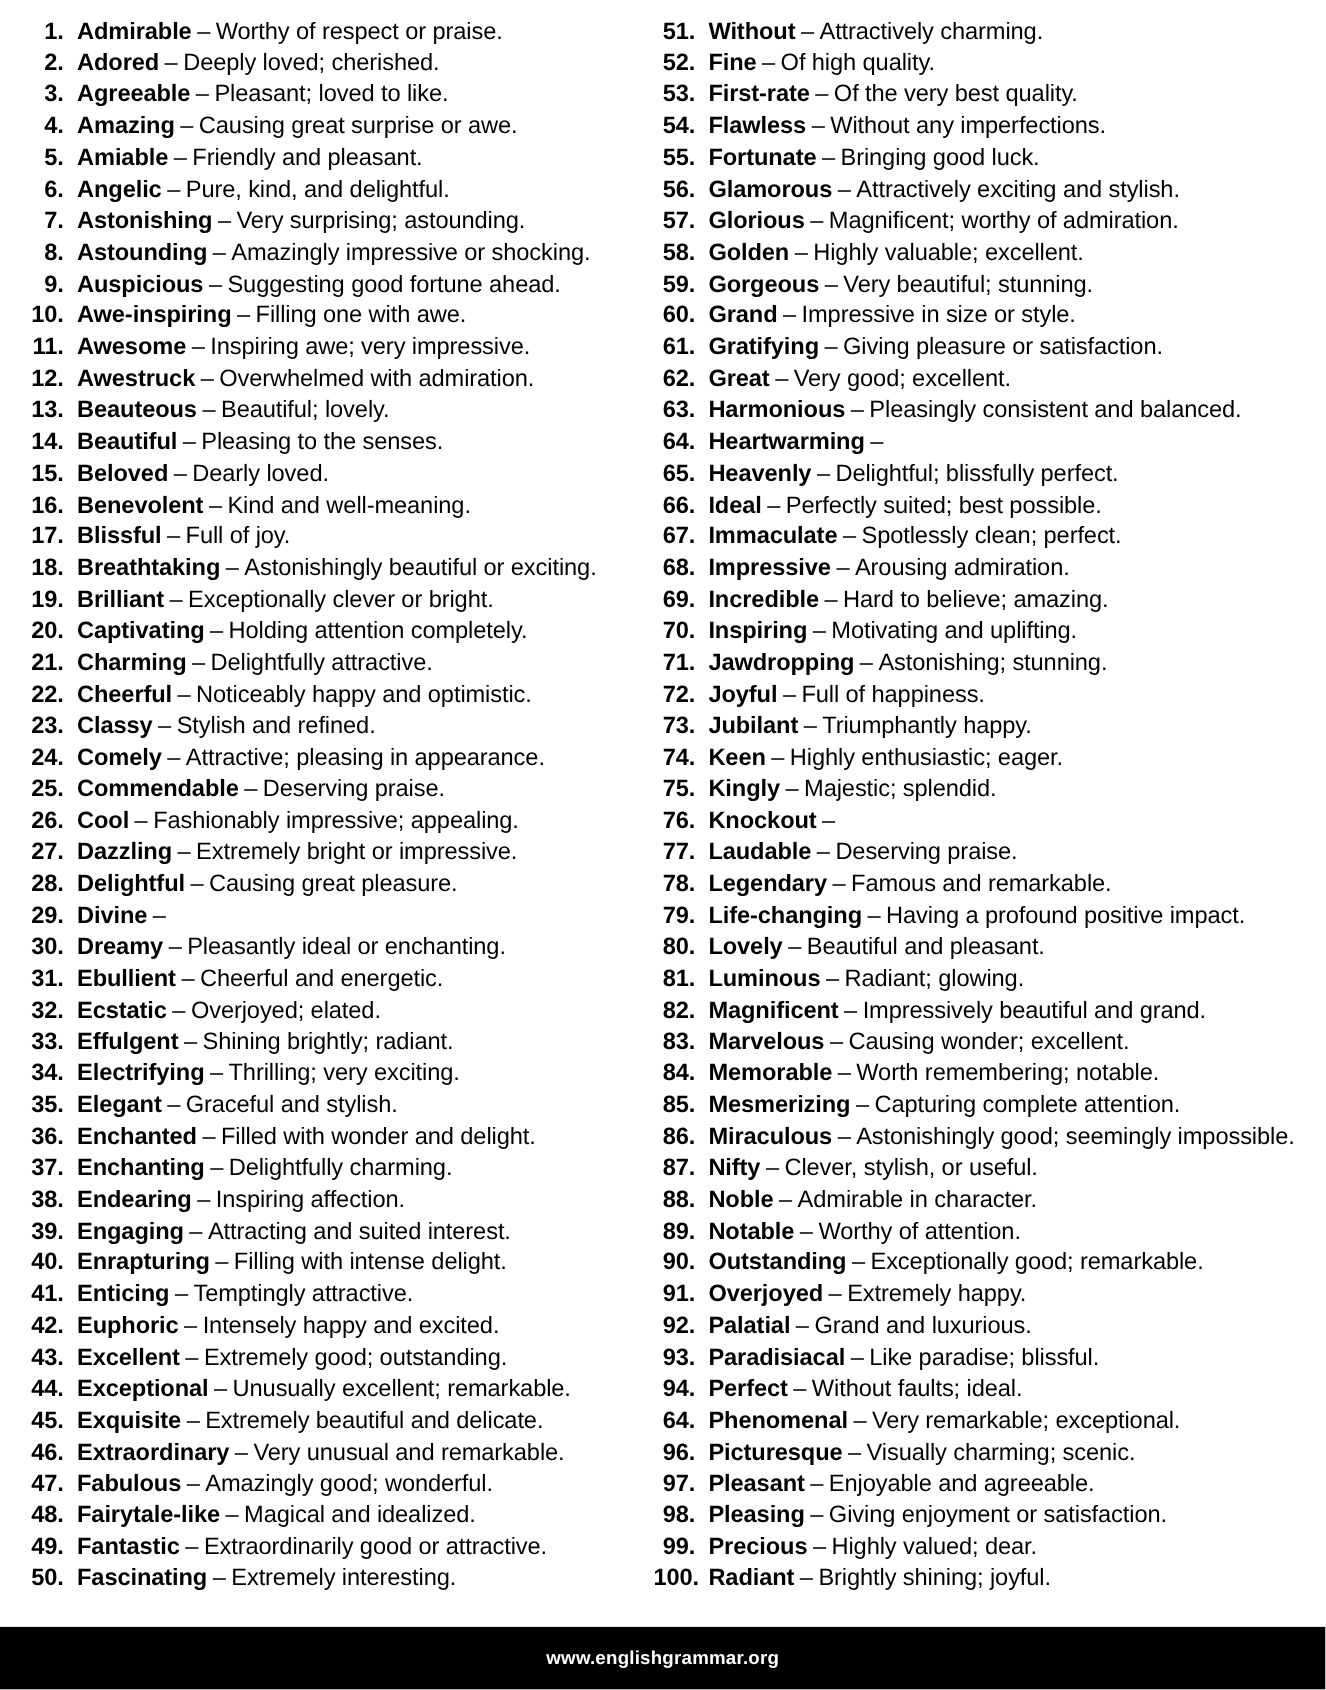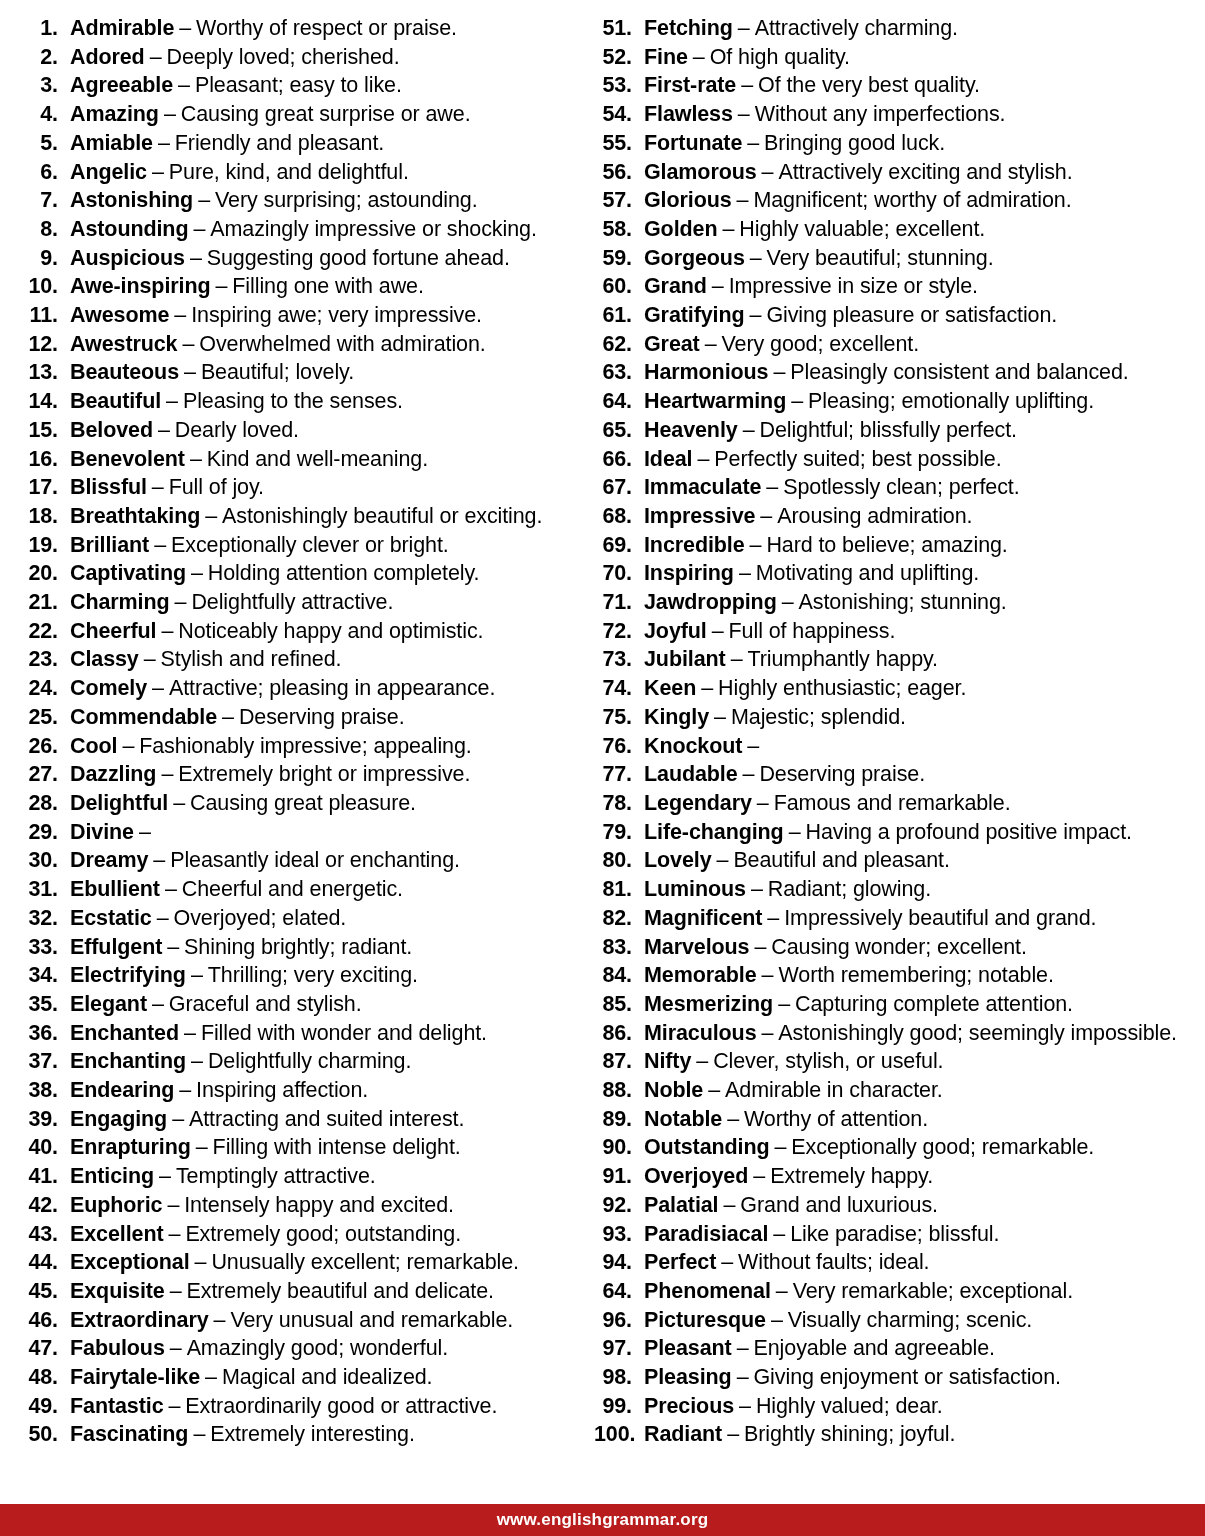--- a/index.html
+++ b/index.html
@@ -73,22 +73,22 @@
     font-weight: normal;
   }
   .def {
     font-weight: normal;
   }
   .footer {
     position: absolute;
     left: 0;
     right: 0;
     bottom: 0;
-    height: 32px;
-    background: #b91c1c;
+    height: 57px;
+    background: #000000;
     display: flex;
     align-items: center;
     justify-content: center;
   }
   .footer-text {
     color: #ffffff;
     font-size: 17px;
     font-weight: bold;
     letter-spacing: 0.2px;
   }
@@ -109,21 +109,21 @@
         <div class="word-item">
           <span class="num"><span class="num-inner">2.</span></span>
           <span class="term">Adored</span>
           <span class="dash">–</span>
           <span class="def">Deeply loved; cherished.</span>
         </div>
         <div class="word-item">
           <span class="num"><span class="num-inner">3.</span></span>
           <span class="term">Agreeable</span>
           <span class="dash">–</span>
-          <span class="def">Pleasant; easy to like.</span>
+          <span class="def">Pleasant; loved to like.</span>
         </div>
         <div class="word-item">
           <span class="num"><span class="num-inner">4.</span></span>
           <span class="term">Amazing</span>
           <span class="dash">–</span>
           <span class="def">Causing great surprise or awe.</span>
         </div>
         <div class="word-item">
           <span class="num"><span class="num-inner">5.</span></span>
           <span class="term">Amiable</span>
@@ -396,21 +396,21 @@
         <div class="word-item">
           <span class="num"><span class="num-inner">50.</span></span>
           <span class="term">Fascinating</span>
           <span class="dash">–</span>
           <span class="def">Extremely interesting.</span>
         </div>
       </div>
     <div class="col col-right" id="col-right">
         <div class="word-item">
           <span class="num"><span class="num-inner">51.</span></span>
-          <span class="term">Fetching</span>
+          <span class="term">Without</span>
           <span class="dash">–</span>
           <span class="def">Attractively charming.</span>
         </div>
         <div class="word-item">
           <span class="num"><span class="num-inner">52.</span></span>
           <span class="term">Fine</span>
           <span class="dash">–</span>
           <span class="def">Of high quality.</span>
         </div>
         <div class="word-item">
@@ -476,21 +476,20 @@
         <div class="word-item">
           <span class="num"><span class="num-inner">63.</span></span>
           <span class="term">Harmonious</span>
           <span class="dash">–</span>
           <span class="def">Pleasingly consistent and balanced.</span>
         </div>
         <div class="word-item">
           <span class="num"><span class="num-inner">64.</span></span>
           <span class="term">Heartwarming</span>
           <span class="dash">–</span>
-          <span class="def">Pleasing; emotionally uplifting.</span>
         </div>
         <div class="word-item">
           <span class="num"><span class="num-inner">65.</span></span>
           <span class="term">Heavenly</span>
           <span class="dash">–</span>
           <span class="def">Delightful; blissfully perfect.</span>
         </div>
         <div class="word-item">
           <span class="num"><span class="num-inner">66.</span></span>
           <span class="term">Ideal</span>

